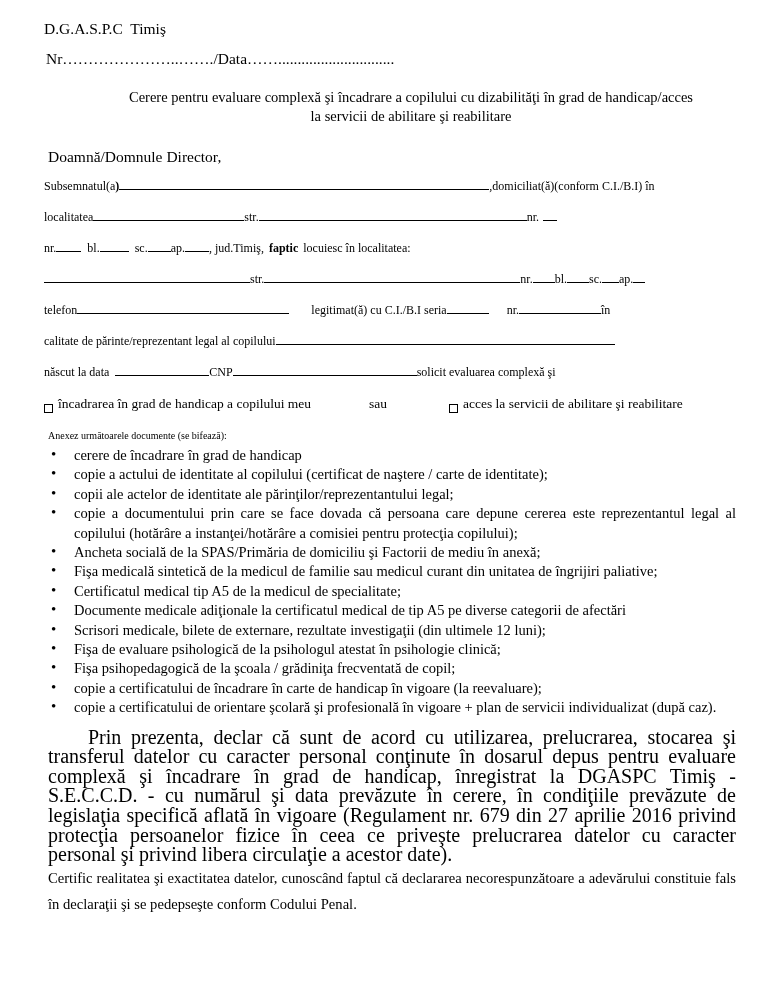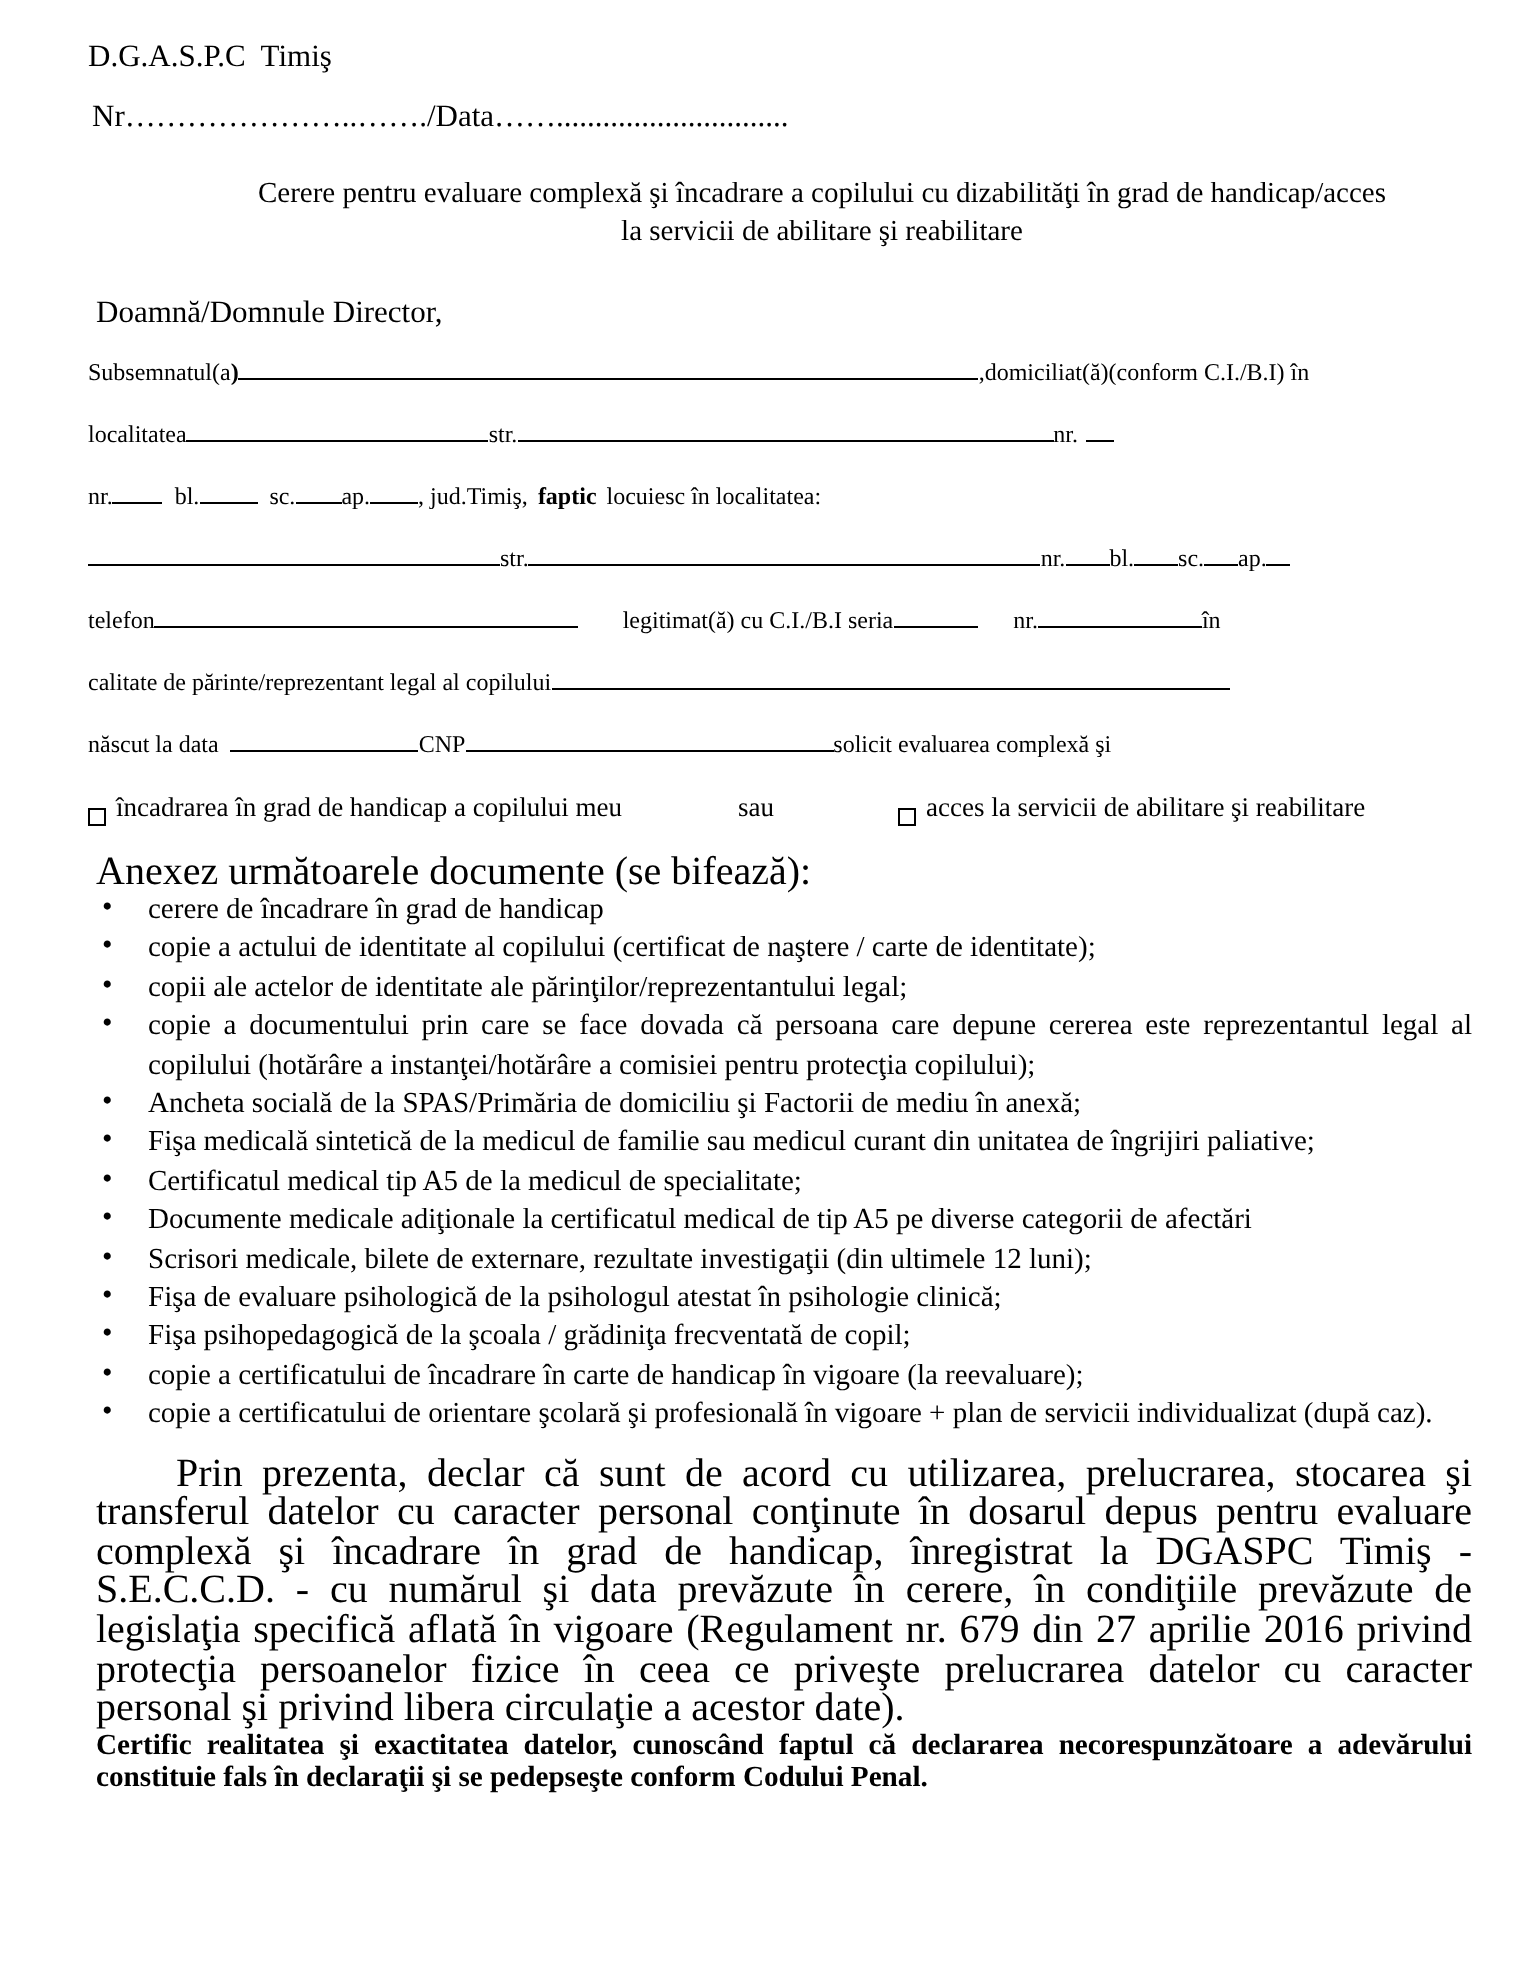--- a/index.html
+++ b/index.html
@@ -92,21 +92,21 @@
     margin-right: 5px;
     position: relative;
     top: -1px;
   }
   .cb-gap1 { display: inline-block; width: 58px; }
   .cb-gap2 { display: inline-block; width: 62px; }
 
   
   .anexe-intro {
     margin-top: 12px;
-    font-size: 20px;
+    font-size: 10px;
     line-height: 20px;
     padding-left: 4px;
   }
   ul.docs {
     list-style: none;
     margin: 0;
     padding: 0;
     font-size: 14.5px;
     line-height: 19.4px;
   }
@@ -139,22 +139,22 @@
     margin-top: 10px;
     font-size: 20px;
     line-height: 19.6px;
     font-weight: normal;
     text-align: justify;
     text-indent: 40px;
     padding-left: 4px;
   }
   .certific {
     font-size: 14.6px;
-    line-height: 16px;
-    font-weight: bold;
+    line-height: 26px;
+    font-weight: normal;
     text-align: justify;
     padding-left: 4px;
   }
 
   
   .signrow {
     margin-top: 42px;
     font-size: 16px;
     line-height: 24px;
     display: flex;

